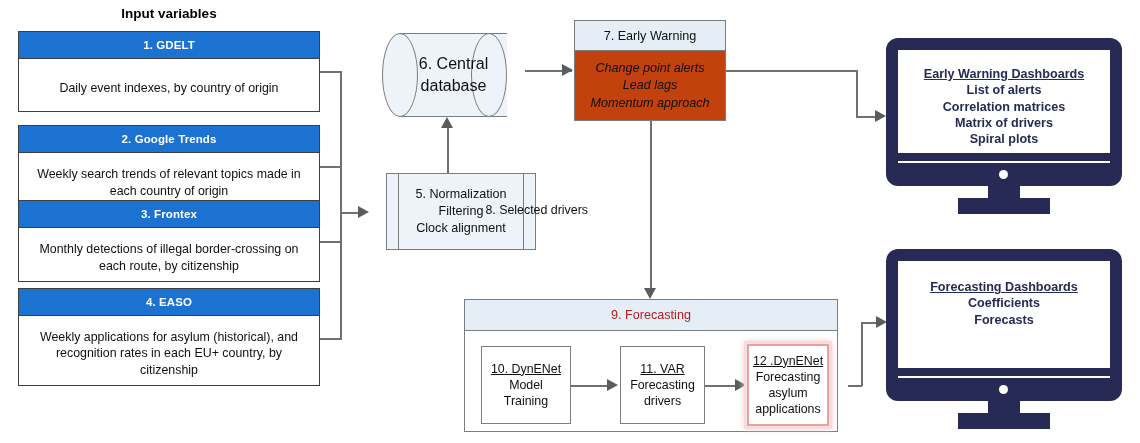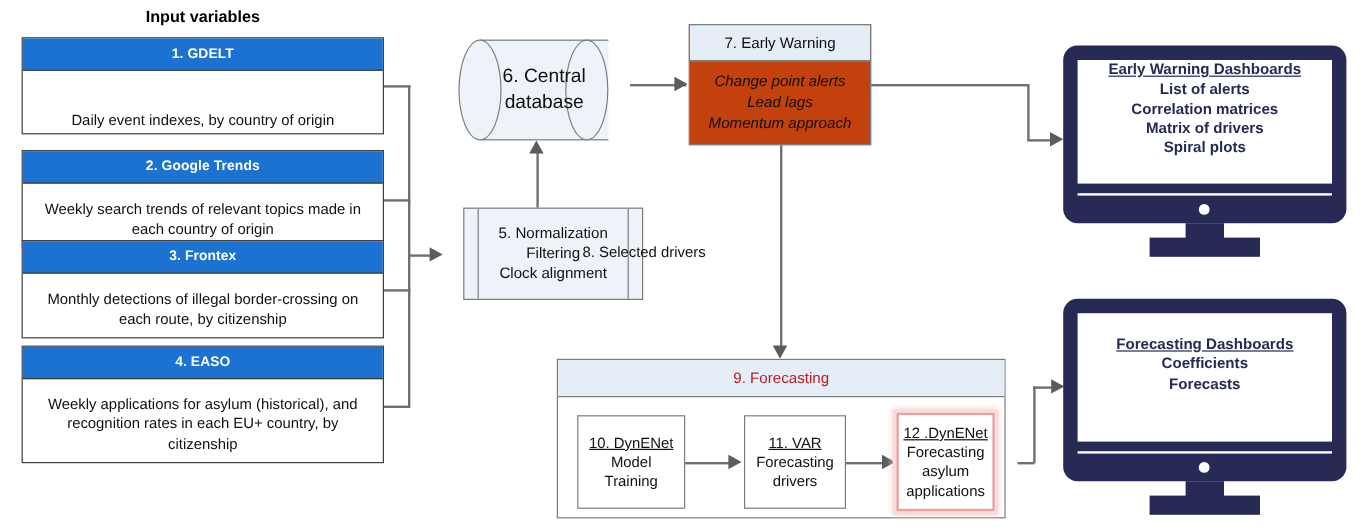--- a/index.html
+++ b/index.html
@@ -113,21 +113,21 @@
 </style>
 </head>
 <body>
 
 <div id="canvas">
 
   <div class="abs col-title" style="left:18px;top:6px;width:302px;">Input variables</div>
 
   <div class="abs src-box" style="left:18px;top:31px;width:302px;height:81px;">
     <div class="src-head">1. GDELT</div>
-    <div class="src-body" style="height:54px;margin-top:12px;">Daily event indexes, by country of origin</div>
+    <div class="src-body" style="height:54px;">Daily event indexes, by country of origin</div>
   </div>
 
   <div class="abs src-box" style="left:18px;top:125px;width:302px;height:82px;">
     <div class="src-head">2. Google Trends</div>
     <div class="src-body" style="height:55px;">Weekly search trends of relevant topics made in each country of origin</div>
   </div>
 
   <div class="abs src-box" style="left:18px;top:200px;width:302px;height:82px;">
     <div class="src-head">3. Frontex</div>
     <div class="src-body" style="height:55px;">Monthly detections of illegal border-crossing on each route, by citizenship</div>
@@ -224,21 +224,21 @@
   </div>
 
   <div class="ln lnh abs" style="left:848px;top:385px;width:14px;"></div>
   <div class="ln lnv abs" style="left:861px;top:322px;height:64px;"></div>
   <div class="ln lnh abs" style="left:861px;top:322px;width:17px;"></div>
   <div class="arrow right abs" style="left:876px;top:316px;"></div>
 
   <div class="monitor" style="left:886px;top:38px;width:236px;height:176px;">
     <div class="mon-frame" style="height:148px;"></div>
     <div class="mon-screen" style="left:12px;top:12px;width:212px;height:103px;">
-      <div class="mon-text" style="padding-top:0;">
+      <div class="mon-text" style="padding-top:16px;">
         <div class="u">Early Warning Dashboards</div>
         <div>List of alerts</div>
         <div>Correlation matrices</div>
         <div>Matrix of drivers</div>
         <div>Spiral plots</div>
       </div>
     </div>
     <div class="mon-line" style="left:12px;top:123px;width:212px;"></div>
     <div class="mon-dot" style="left:113px;top:132px;width:9px;height:9px;"></div>
     <div class="mon-neck" style="left:102px;top:148px;width:32px;height:14px;"></div>

